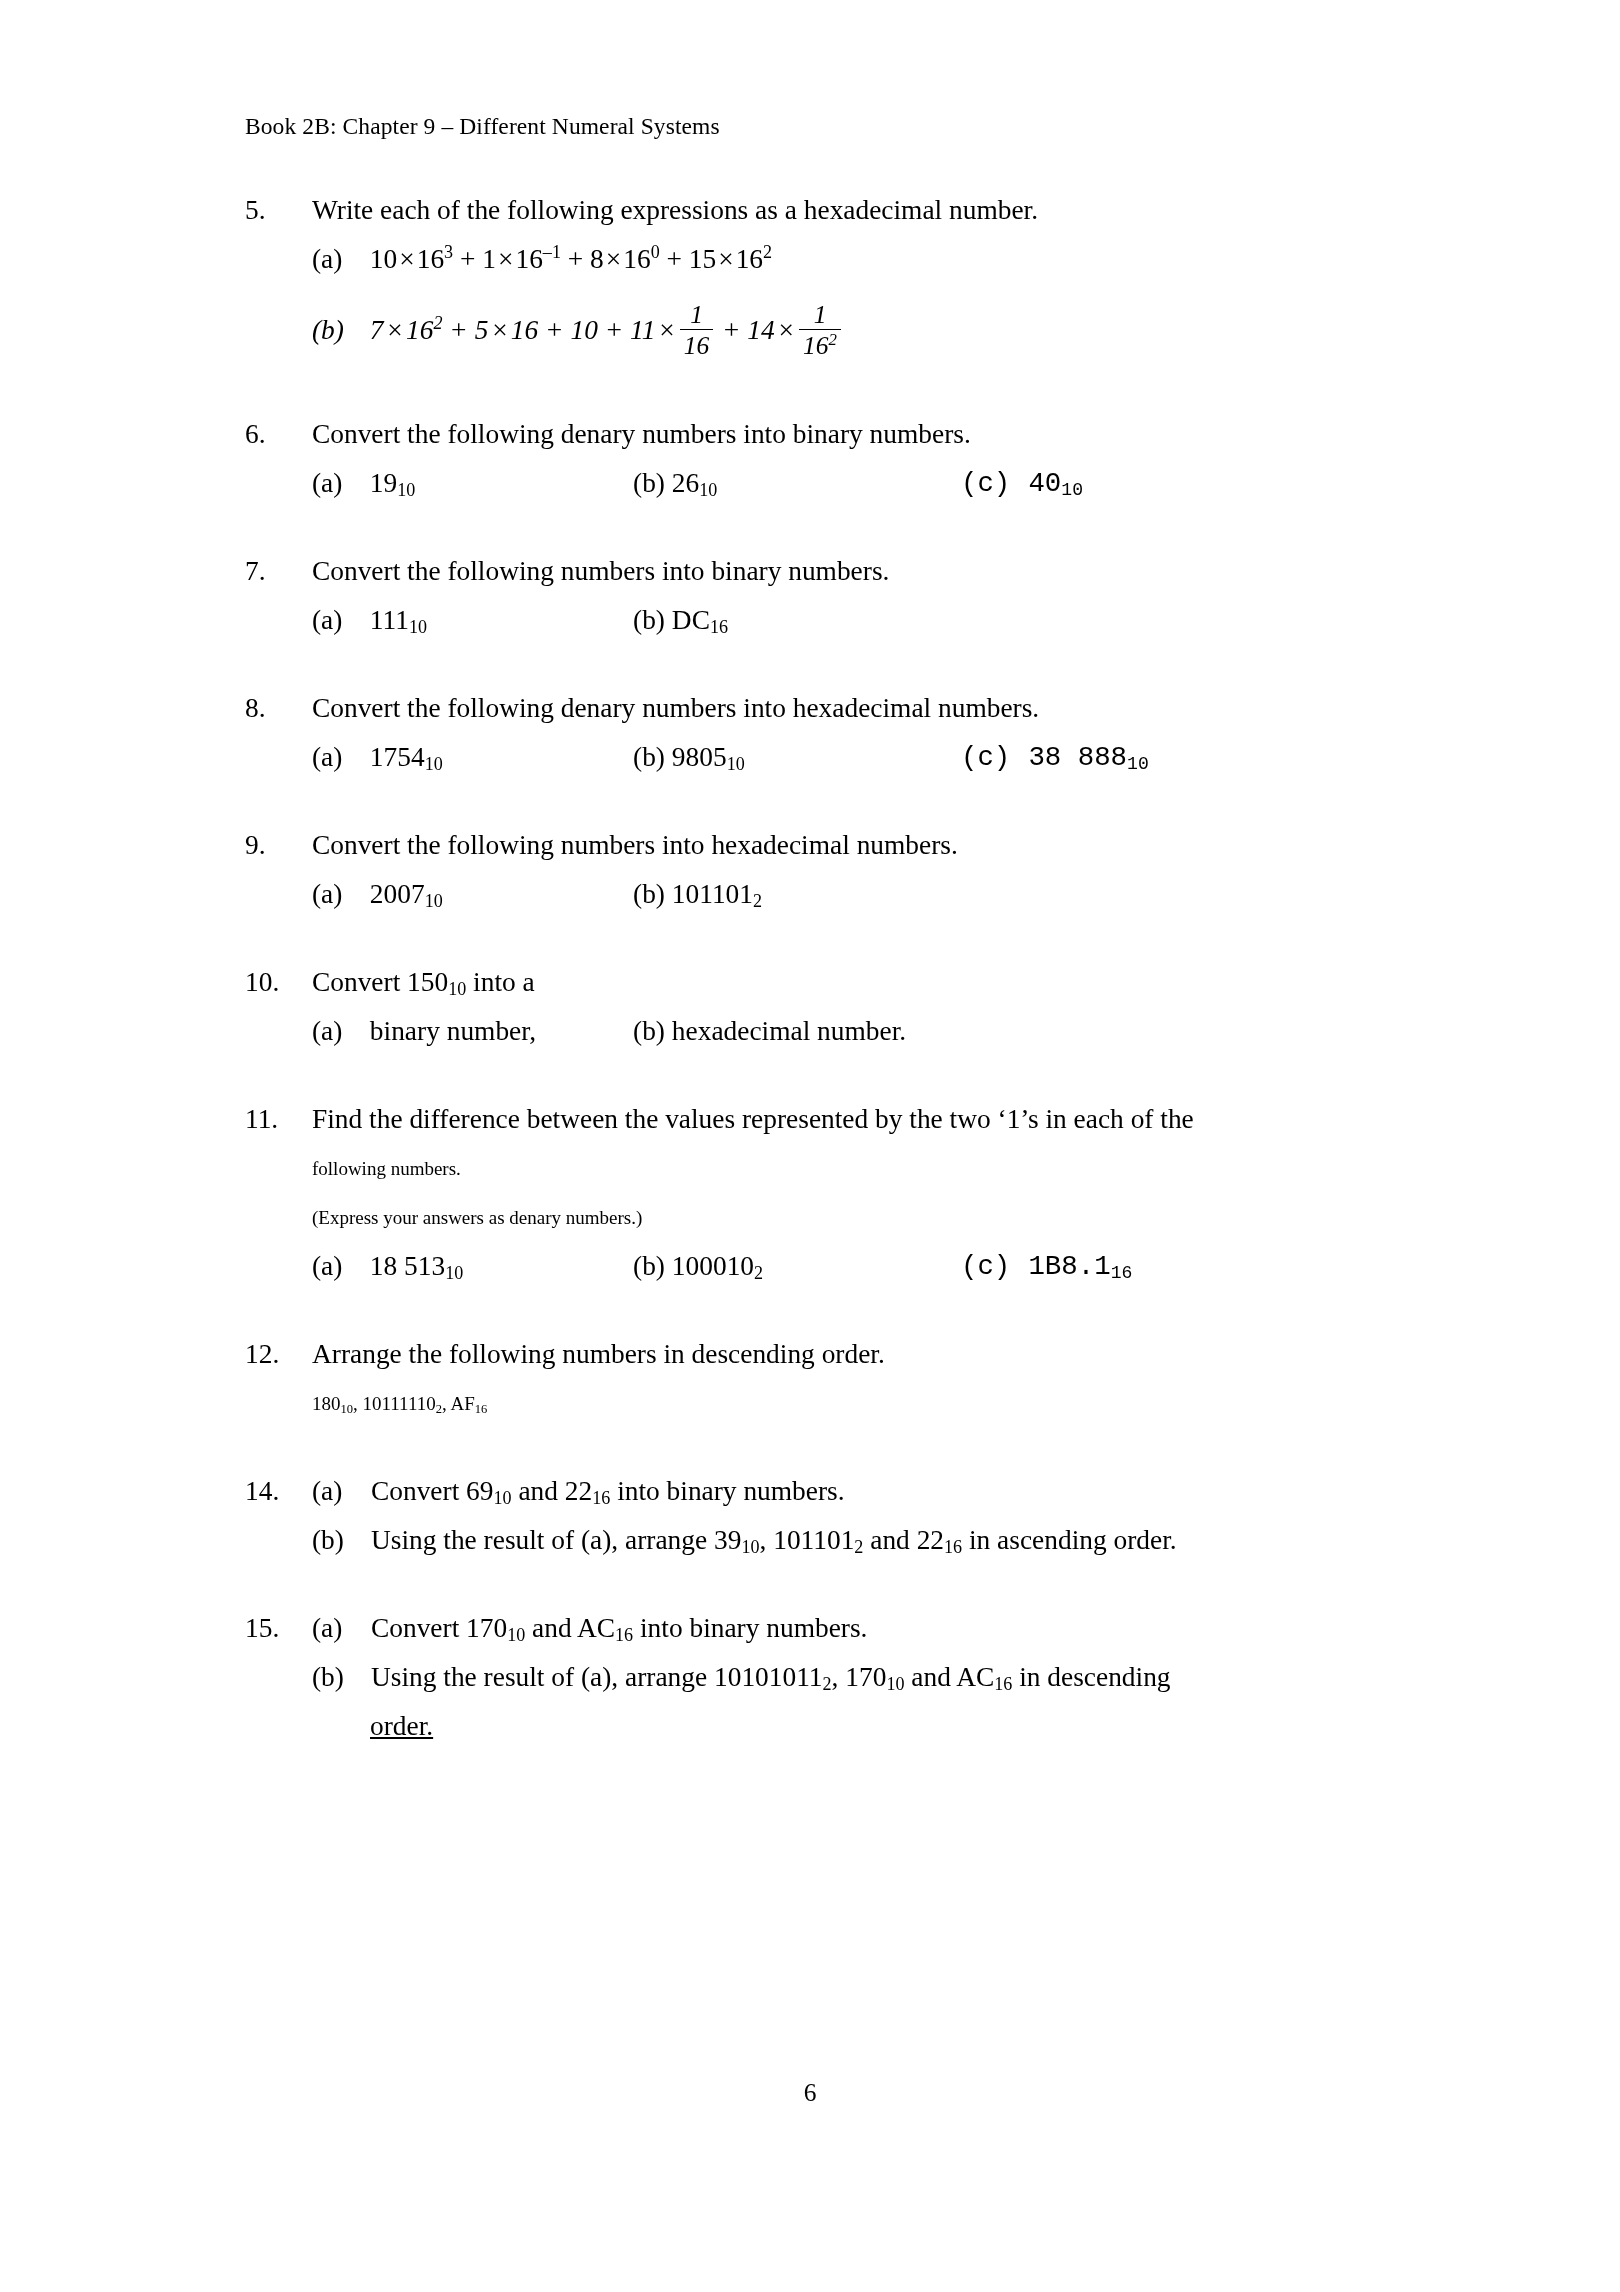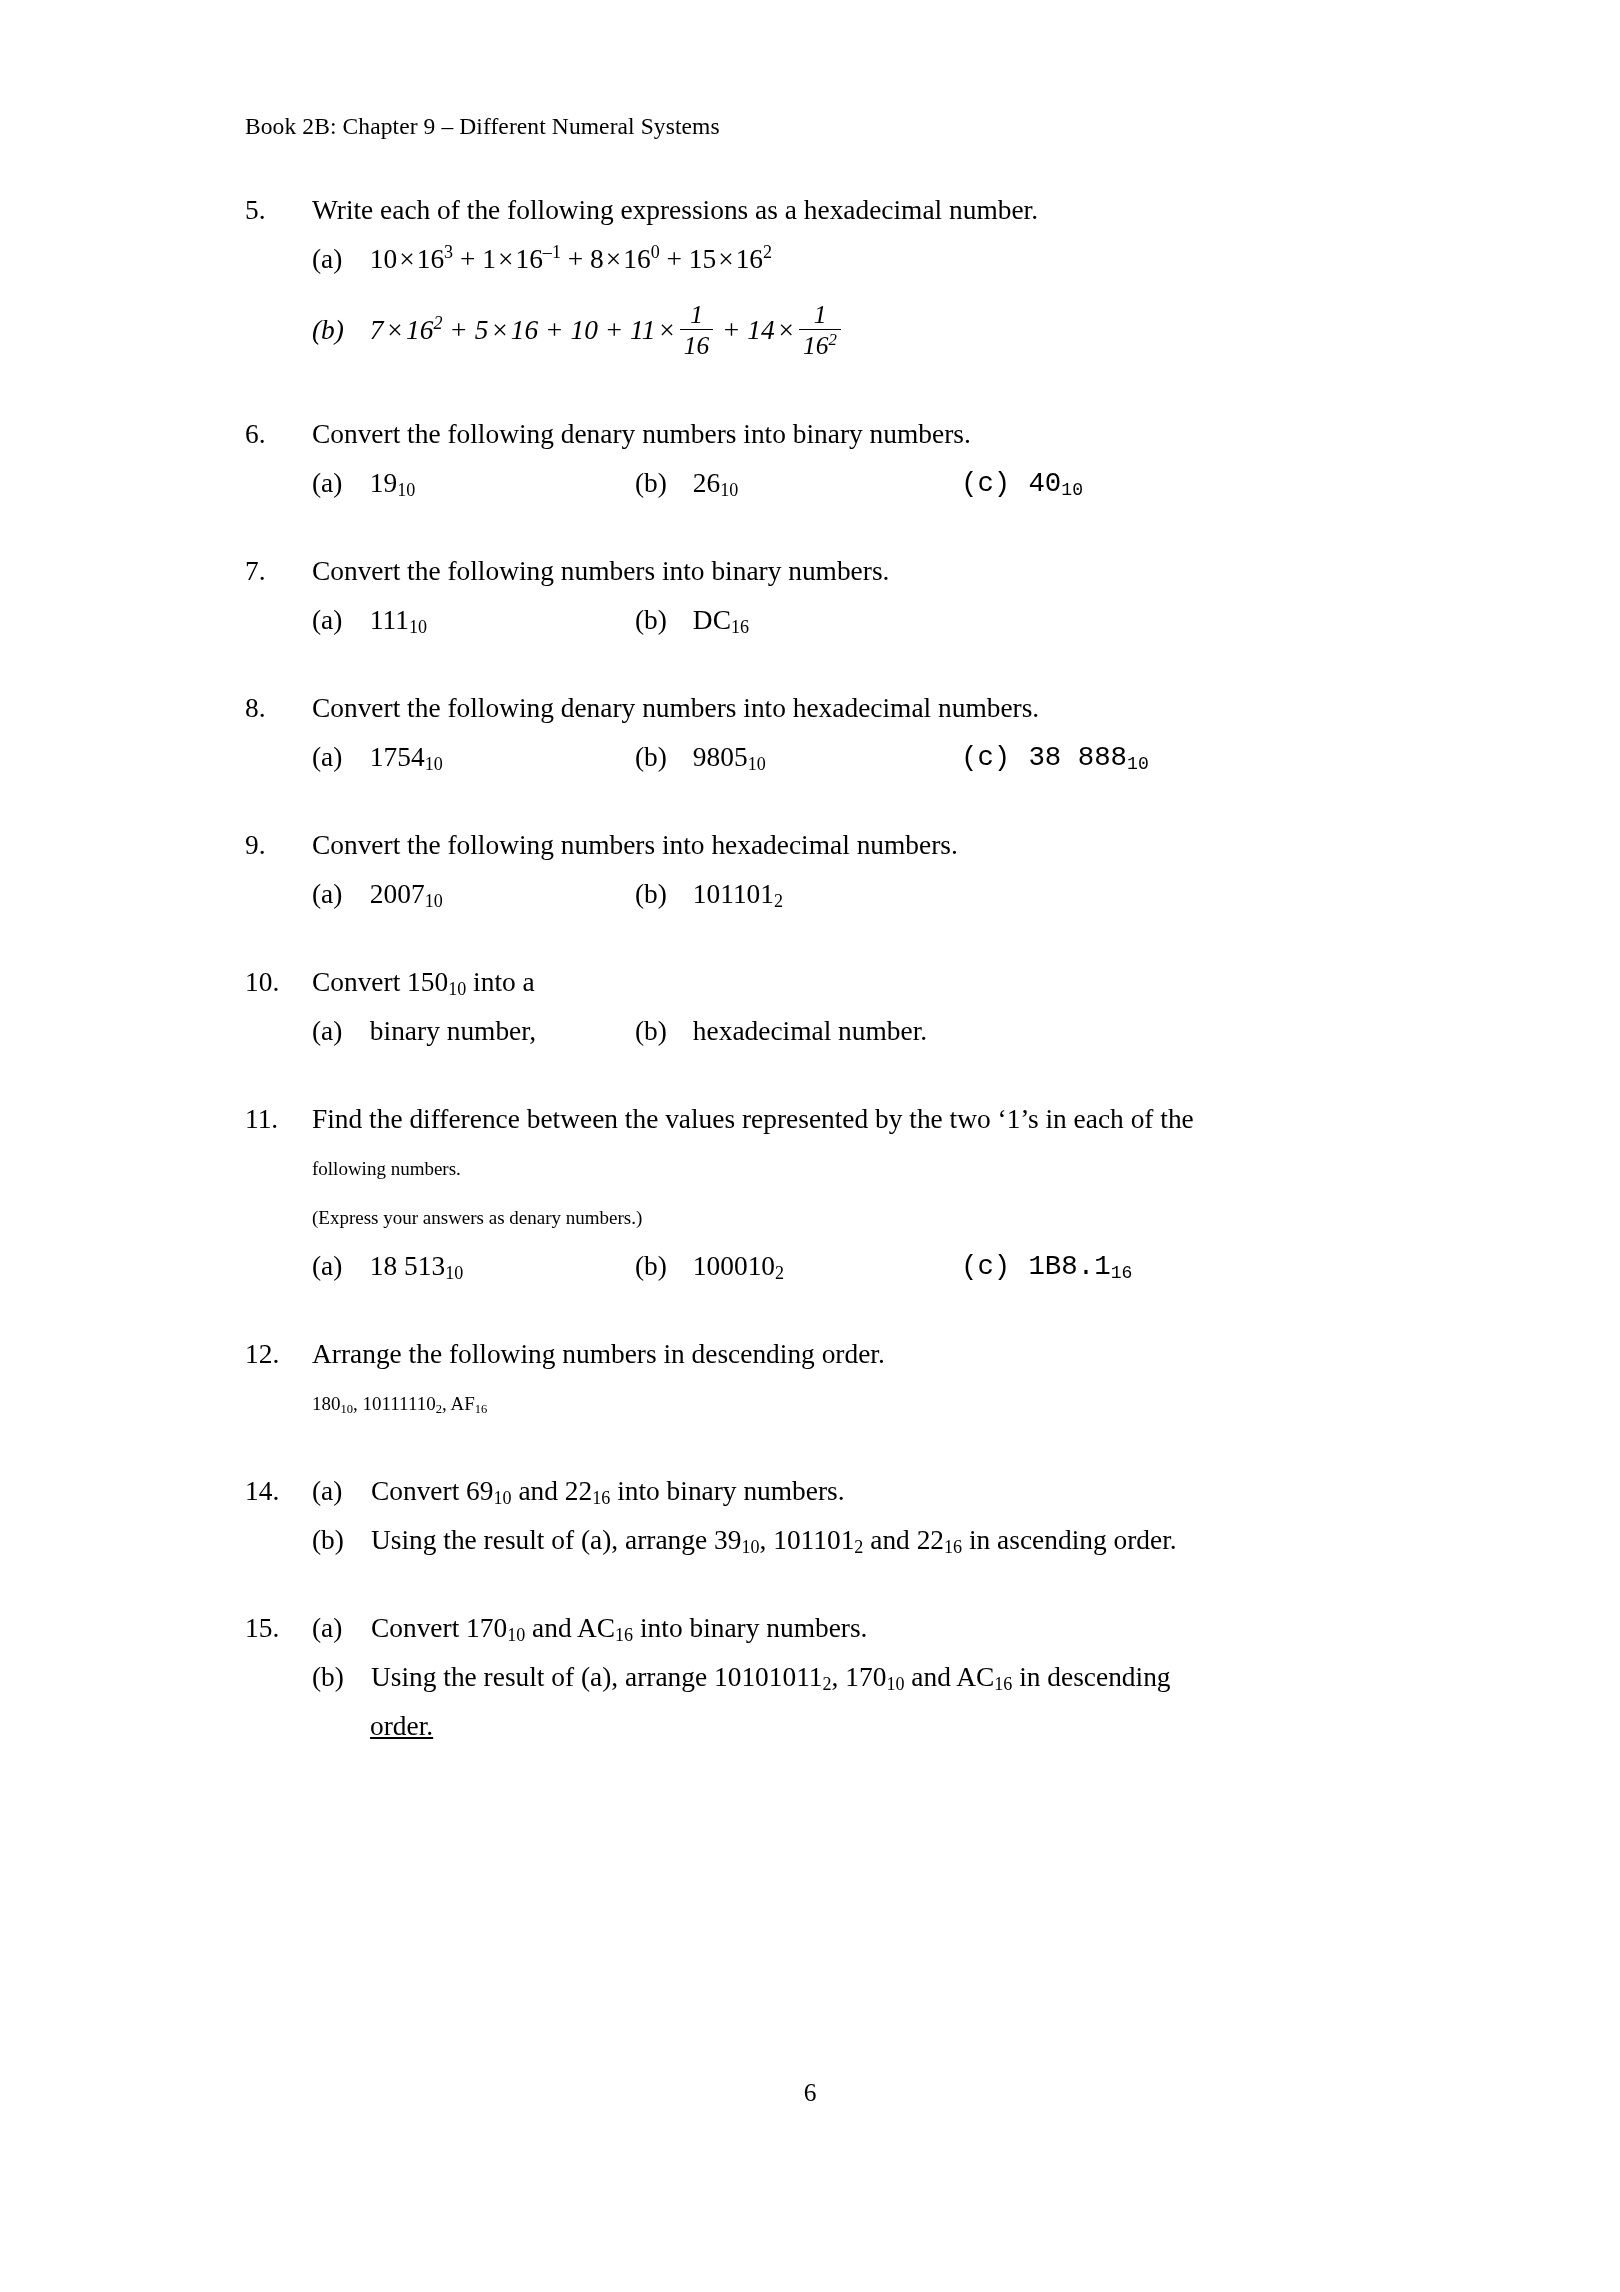--- a/index.html
+++ b/index.html
@@ -94,21 +94,21 @@
     font-size: 27.4px;
   }
   .sub .lbl {
     display: inline-block;
     min-width: 51px;
   }
   .sub .val {
     display: inline-block;
   }
   .col-a { left: 312px; }
-  .col-b { left: 635px; }
+  .col-b { left: 614px; text-align: right; }
   .col-c { left: 961px; font-family: Liberation Mono, monospace; }
 
   
   .sub-inline {
     position: absolute;
     left: 312px;
     top: 0;
     font-size: 27.4px;
     line-height: 49px;
     white-space: nowrap;

